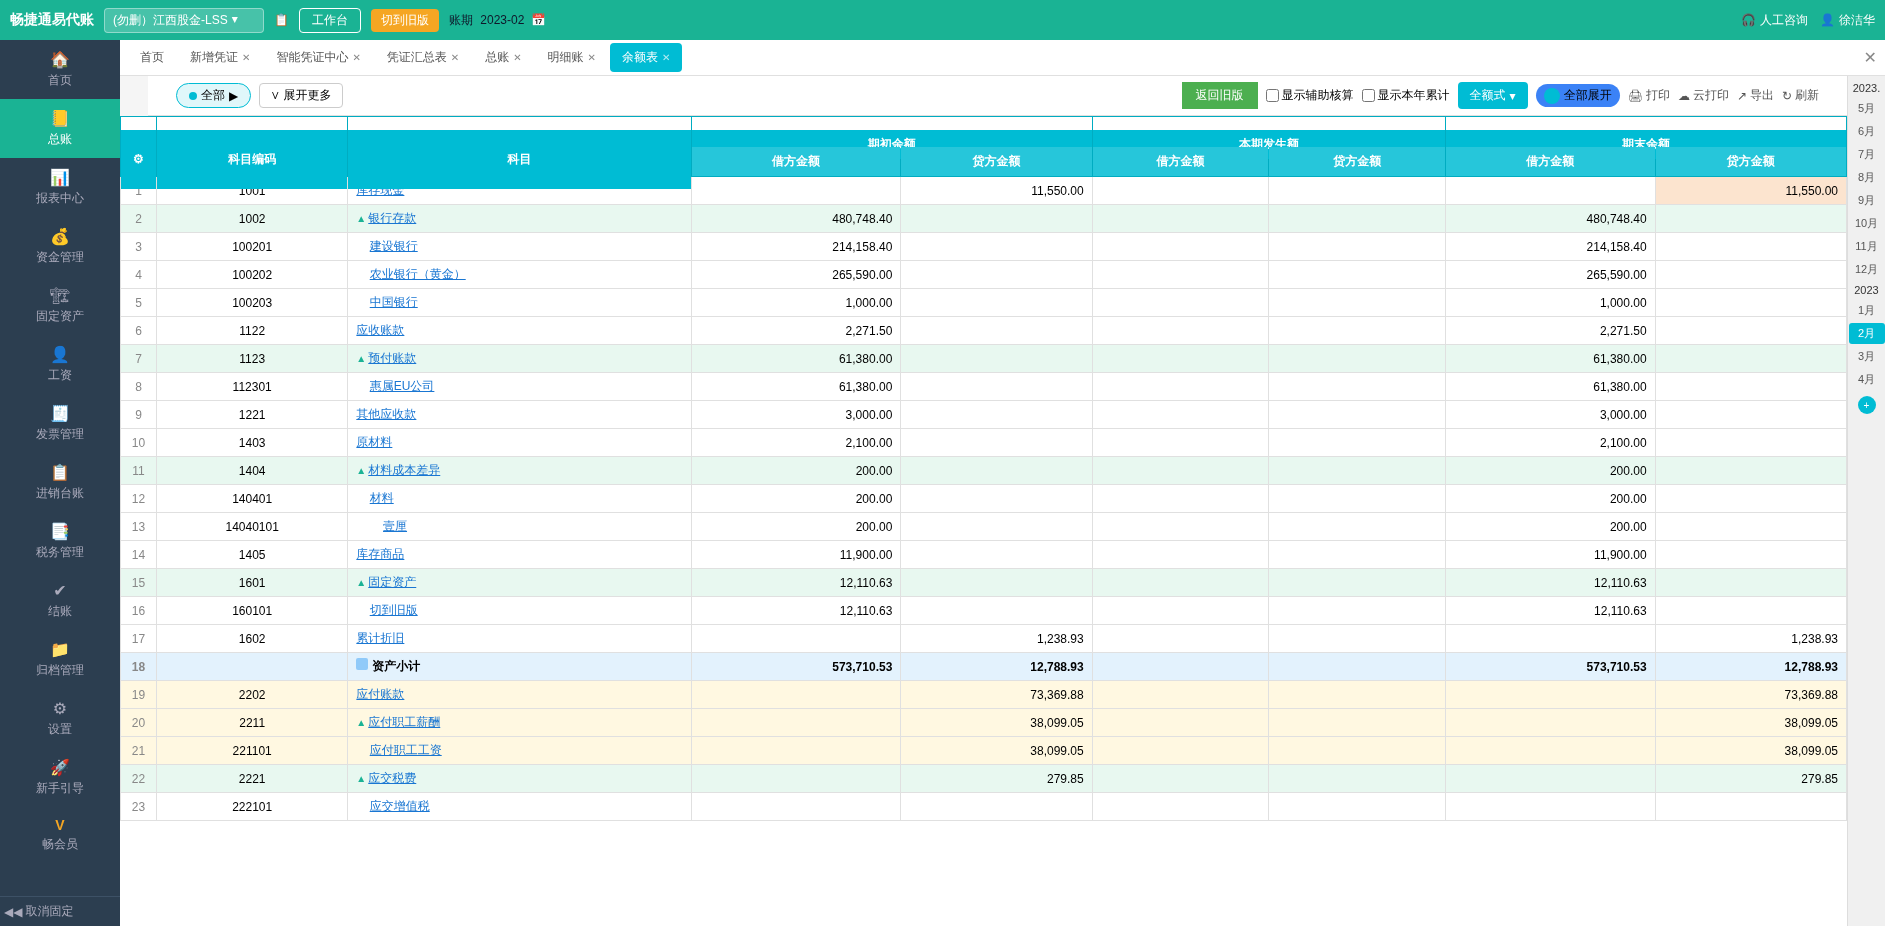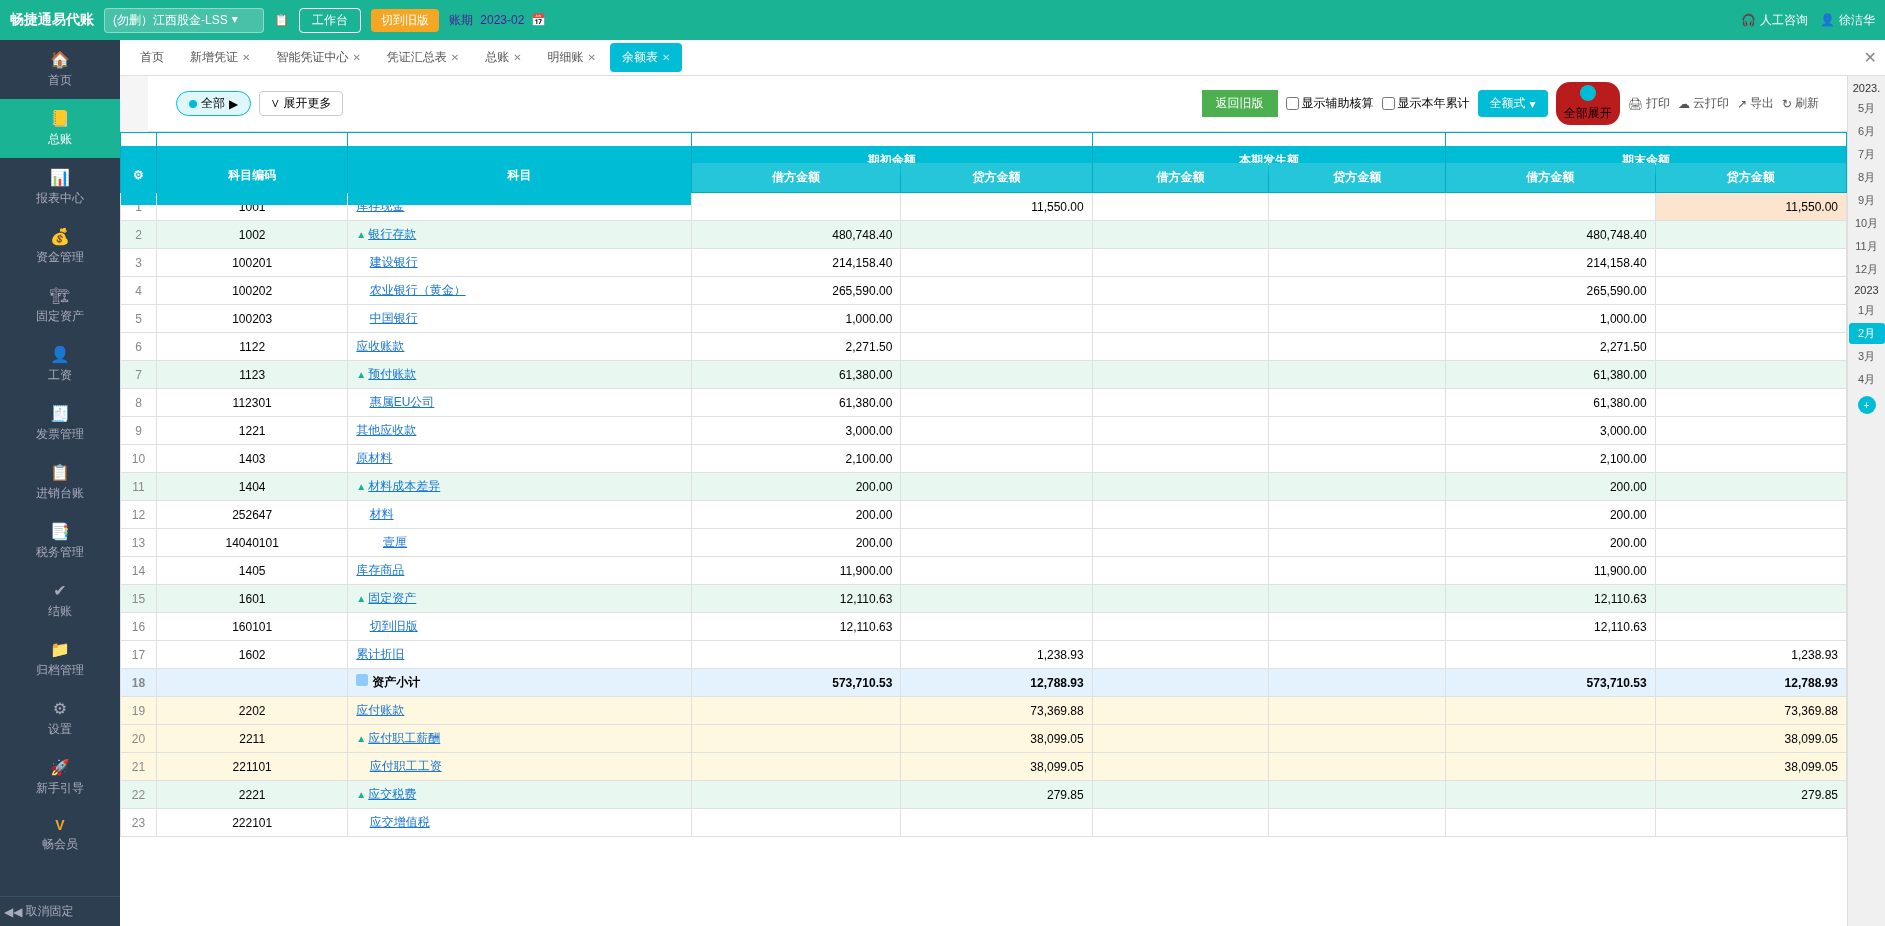--- a/index.html
+++ b/index.html
@@ -37,21 +37,21 @@
       cursor: pointer;
     }
     .btn-switch {
       background: #f5a623;
       border: none;
       border-radius: 4px;
       color: white;
       padding: 3px 10px;
       cursor: pointer;
     }
-    .period-info { color: #4c1d95; font-size: 12px; }
+    .period-info { color: #0f172a; font-size: 12px; }
     .top-bar-right { margin-left: auto; display: flex; align-items: center; gap: 12px; color: white; }
     .user-info { display: flex; align-items: center; gap: 4px; cursor: pointer; }
 
     
     .main-layout { display: flex; height: calc(100vh - 40px); }
 
     
     .sidebar {
       width: 120px;
       background: #2c3e50;
@@ -158,28 +158,27 @@
       color: white;
       border: none;
       border-radius: 4px;
       padding: 5px 12px;
       cursor: pointer;
       display: flex;
       align-items: center;
       gap: 4px;
     }
     .toggle-group {
-      background: #b91c1c;
+      background: #3b82f6;
       border-radius: 14px;
       padding: 3px 8px;
       display: flex;
       align-items: center;
       gap: 4px;
       cursor: pointer;
-      flex-direction: column;
     }
     .toggle-dot {
       width: 16px;
       height: 16px;
       background: #00bcd4;
       border-radius: 50%;
     }
     .toolbar-action {
       display: flex;
       align-items: center;
@@ -562,21 +561,21 @@
                   <td class="text-left"><span class="expand-icon">▲</span><a class="account-link">材料成本差异</a></td>
                   <td>200.00</td>
                   <td></td>
                   <td></td>
                   <td></td>
                   <td>200.00</td>
                   <td></td>
                 </tr>
                 <tr>
                   <td class="text-center row-num">12</td>
-                  <td class="text-center">252647</td>
+                  <td class="text-center">140401</td>
                   <td class="text-left">&nbsp;&nbsp;&nbsp;&nbsp;<a class="account-link">材料</a></td>
                   <td>200.00</td>
                   <td></td>
                   <td></td>
                   <td></td>
                   <td>200.00</td>
                   <td></td>
                 </tr>
                 <tr>
                   <td class="text-center row-num">13</td>

